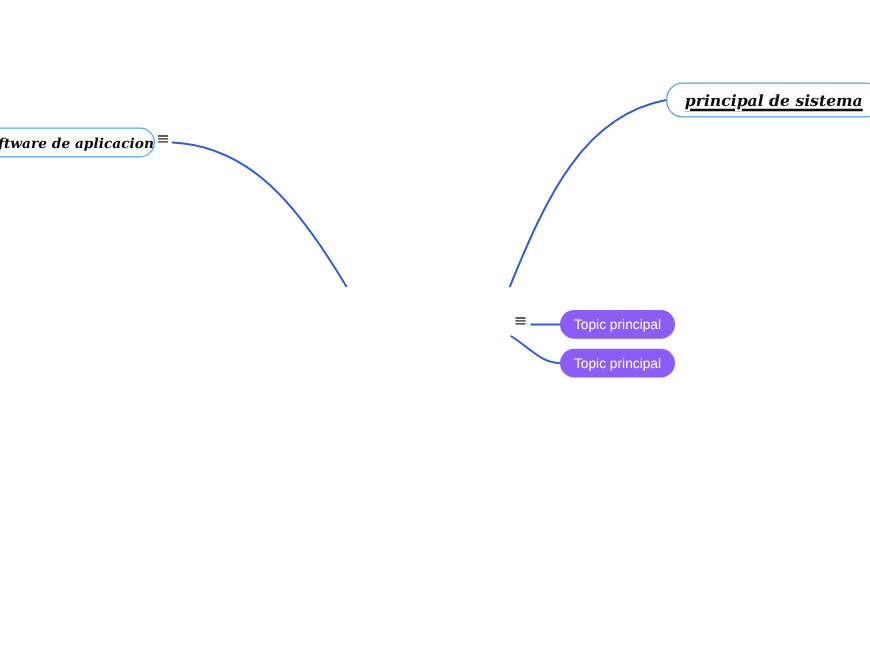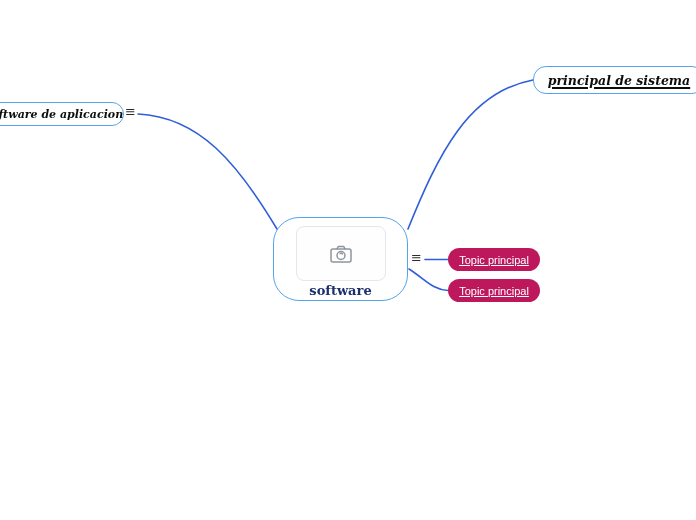--- a/index.html
+++ b/index.html
@@ -53,27 +53,26 @@
     margin-top:2px;
     font-family:"DejaVu Serif", serif;
     font-weight:bold;
     font-size:13px;
     color:#1c2f6e;
   }
 
   
   .pill{
     position:absolute;left:448px;width:92px;height:23px;
-    background:#be185d;
+    background:#8b5cf6;
     border-radius:12px;
     display:flex;align-items:center;justify-content:center;
     color:#ffffff;font-size:11px;
     font-family:"Liberation Sans", sans-serif;
     white-space:nowrap;
-    text-decoration:underline;
   }
   .pill-1{top:248px;}
   .pill-2{top:279px;}
 
   
   .menu-handle{
     position:absolute;
     color:#2b2b2b;
     font-size:13px;line-height:10px;
     font-family:"DejaVu Sans", sans-serif;
@@ -97,31 +96,20 @@
 
   <div class="topic-node topic-left">
     <span class="lbl">software de aplicacion</span>
   </div>
   <span class="menu-handle handle-left">≡</span>
 
   <div class="topic-node topic-right">
     <span class="lbl">principal de sistema</span>
   </div>
 
-  <div class="central-node">
-    <div class="image-box">
-      <svg class="camera" width="24" height="20" viewBox="0 0 24 20">
-        <rect x="2" y="5" width="20" height="13" rx="2"></rect>
-        <path d="M 8 5 L 9.2 2.5 L 14.8 2.5 L 16 5"></path>
-        <circle cx="12" cy="11.5" r="4"></circle>
-        <path d="M 13.5 9.8 A 2.4 2.4 0 0 0 11.2 9.5"></path>
-      </svg>
-    </div>
-    <div class="central-label">software</div>
-  </div>
   <span class="menu-handle handle-central">≡</span>
 
   <div class="pill pill-1">
     <span>Topic principal</span>
   </div>
   <div class="pill pill-2">
     <span>Topic principal</span>
   </div>
 
 </div>

